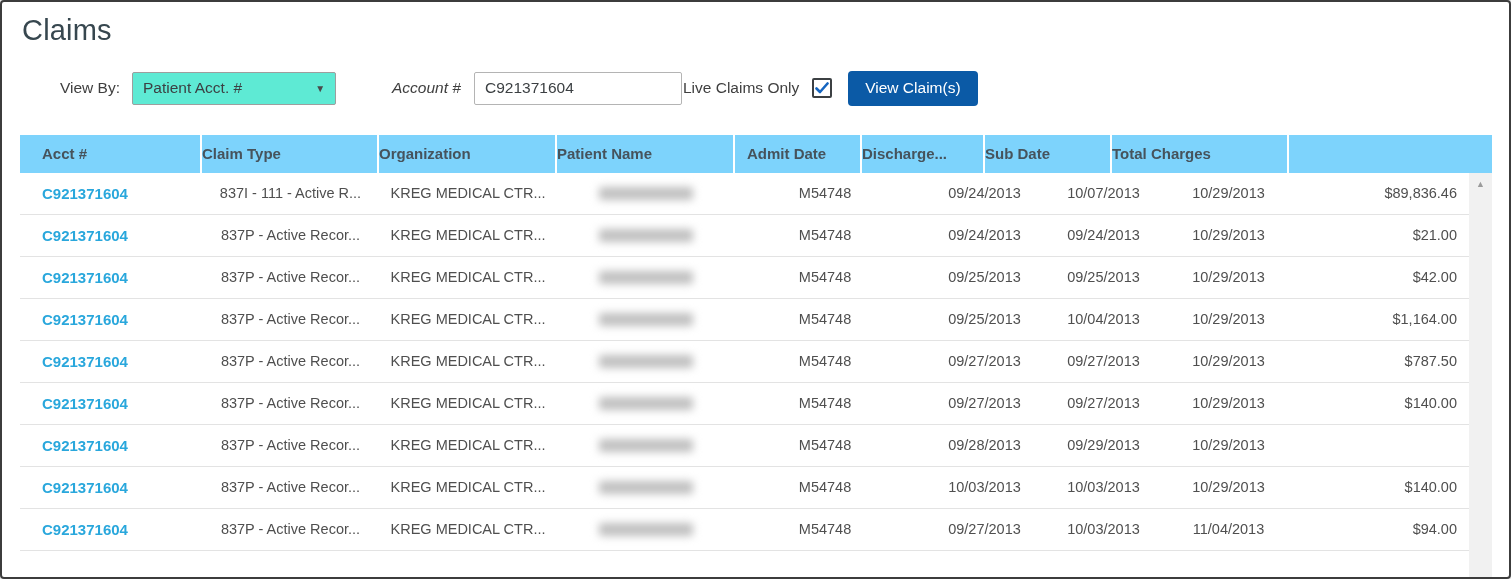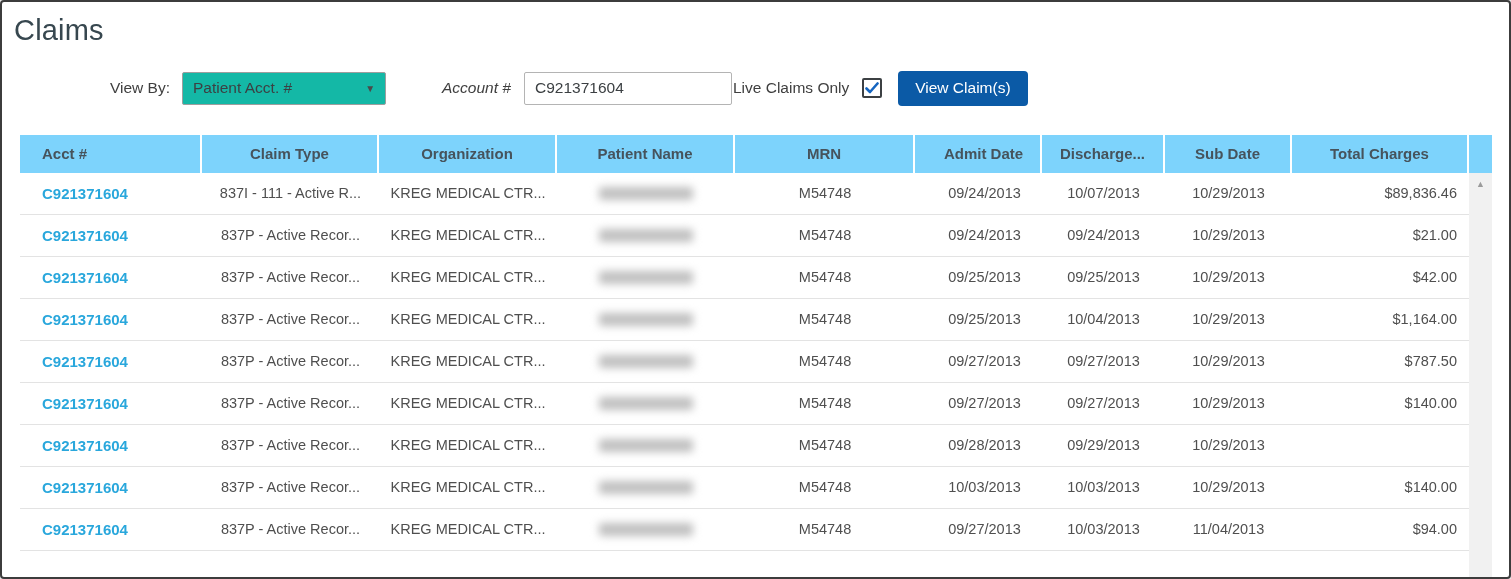--- a/index.html
+++ b/index.html
@@ -2,30 +2,30 @@
 <html><head>
 <meta charset="utf-8">
 <style>
   * { margin:0; padding:0; box-sizing:border-box; }
   html,body { background:#e8e8e8; font-family:"Liberation Sans", sans-serif; }
   .page {
     position:relative; width:1511px; height:579px; background:#ffffff;
     border:2px solid #3c3c3c; border-radius:4px; overflow:hidden;
   }
   .title {
-    position:absolute; left:12px; top:12px;
+    position:absolute; left:20px; top:12px;
     font-size:29px; color:#37474f; font-weight:500; letter-spacing:0.2px;
   }
   .controls {
     position:absolute; left:0; top:68px; height:36px; width:100%;
-    display:flex; align-items:center; padding-left:108px;
+    display:flex; align-items:center; padding-left:58px;
     font-size:15.5px; color:#3f3f3f;
   }
   .select {
-    margin-left:12px; width:204px; height:33px; background:#14b8a6;
+    margin-left:12px; width:204px; height:33px; background:#5eead4;
     border:1px solid #9e9e9e; border-radius:2px;
     display:flex; align-items:center; padding:0 10px; cursor:pointer;
     color:#3c4043; font-size:15.5px;gap:40px;
   }
   .select .caret { margin-left:auto; font-size:10px; color:#4a4a4a; }
   .ctl-label-account { margin-left:56px;font-style:italic; }
   .text-input {
     margin-left:13px; width:208px; height:33px;
     border:1px solid #b4b4b4; border-radius:2px;
     padding:0 10px; font-size:15.5px; color:#3c4043;
@@ -41,21 +41,21 @@
   .btn {
     margin-left:16px; height:35px; padding:0 17px;
     background:#0b5aa6; color:#ffffff; border:none; border-radius:4px;
     font-size:15.5px; font-weight:500; font-family:"Liberation Sans", sans-serif;
     cursor:pointer;
   }
   .table { position:absolute; left:18px; top:133px; width:1472px; height:442px; }
   .thead { display:flex; height:38px; background:#7dd3fc; }
   .th {
     font-size:15px; font-weight:700; color:#46535c; line-height:38px;
-    text-align:center; border-right:2px solid #ffffff;
+    border-right:2px solid #ffffff;
     white-space:nowrap; overflow:hidden; cursor:pointer;
   }
   .th.stub { width:23px; border-right:none; cursor:default; }
   .tbody { position:absolute; left:0; top:38px; right:23px; bottom:0; }
   .tr { display:flex; height:42px; border-bottom:1px solid #e3e3e3; background:#fff; }
   .td {
     font-size:14.5px; color:#4f4f4f; line-height:41px; text-align:center;
     white-space:nowrap; overflow:hidden;
   }
   .c0 { width:182px; text-align:left; padding-left:22px; }
@@ -105,21 +105,20 @@
     </div>
     <button class="btn">View Claim(s)</button>
   </div>
 
   <div class="table">
     <div class="thead">
       <div class="th c0">Acct #</div>
       <div class="th c1">Claim Type</div>
       <div class="th c2">Organization</div>
       <div class="th c3">Patient Name</div>
-      <div class="th c4">MRN</div>
       <div class="th c5">Admit Date</div>
       <div class="th c6">Discharge...</div>
       <div class="th c7">Sub Date</div>
       <div class="th c8">Total Charges</div>
       <div class="th stub"></div>
     </div>
 
     <div class="tbody">
 
       <div class="tr">

